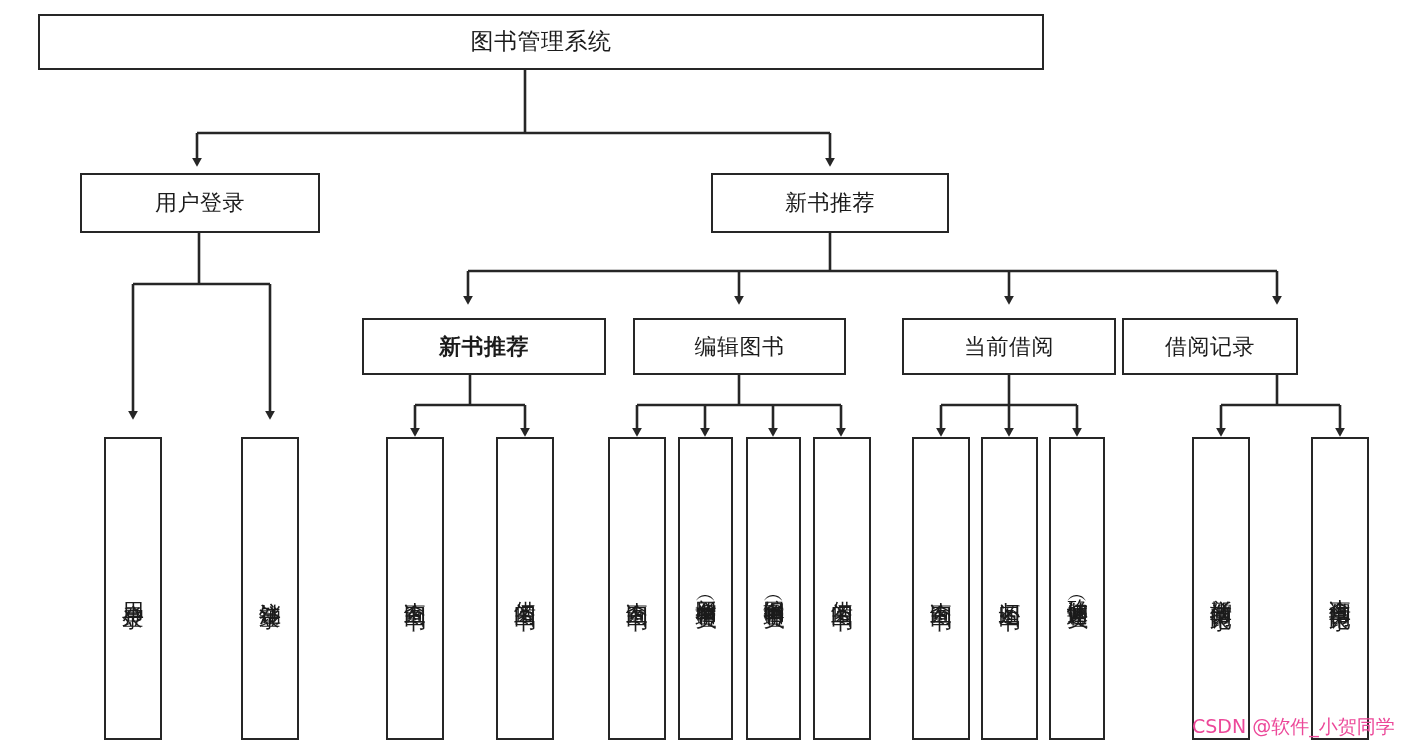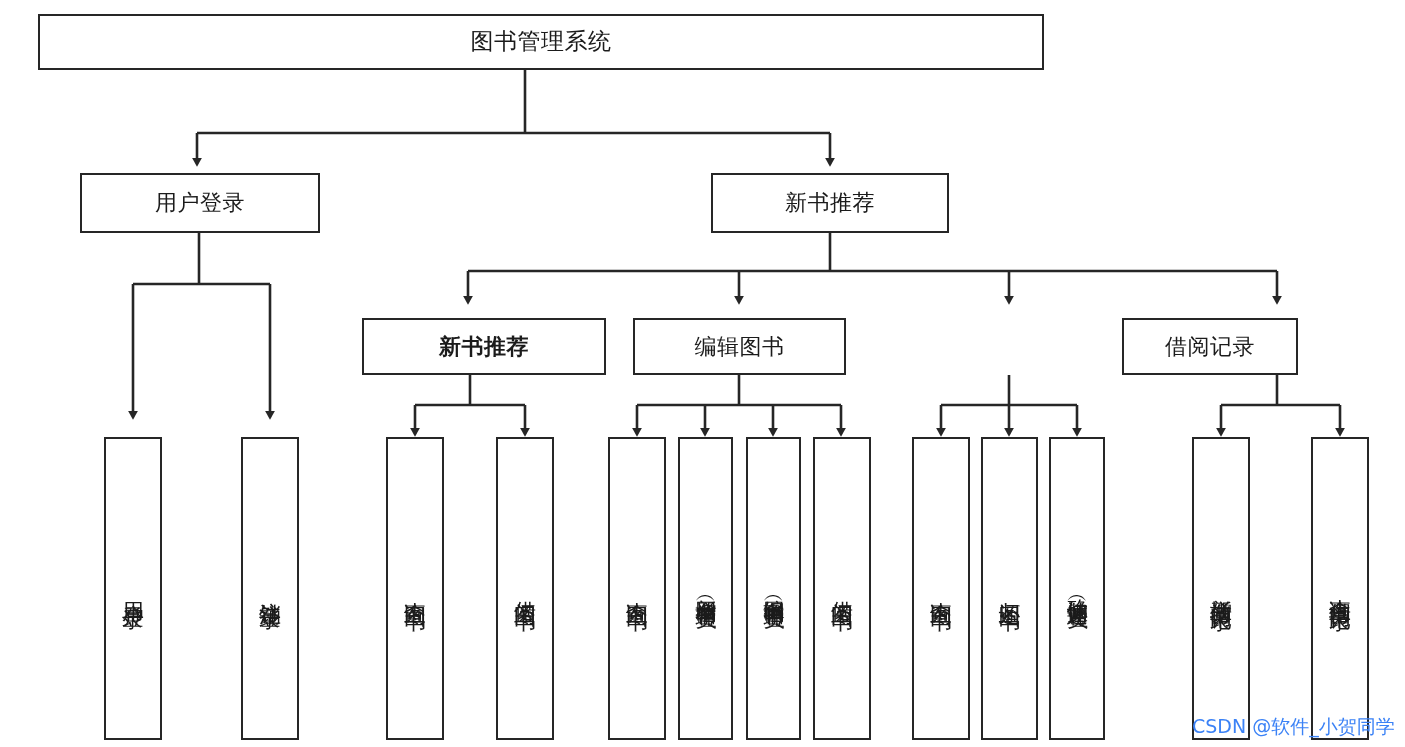--- a/index.html
+++ b/index.html
@@ -60,21 +60,21 @@
     letter-spacing: 2.5px;
     white-space: nowrap;
     max-height: 100%;
   }
   .node.vertical.narrow .label {
     font-size: 21px;
     letter-spacing: 1.5px;
   }
   #watermark {
     position: absolute;
-    color: #3b82f6;
+    color: #ec4899;
     font-size: 19px;
     white-space: nowrap;
     font-family: "DejaVu Sans", "Liberation Sans", sans-serif;
     pointer-events: none;
   }
 </style>
 </head>
 <body>
 
 <div id="diagram-canvas">
@@ -142,20 +142,23 @@
   </div>
 
   <div class="node horizontal" style="left:362px; top:318px; width:244px; height:57px;font-weight:bold;">
     <span class="label">新书推荐</span>
   </div>
 
   <div class="node horizontal" style="left:633px; top:318px; width:213px; height:57px;">
     <span class="label">编辑图书</span>
   </div>
 
+  <div class="node horizontal" style="left:902px; top:318px; width:214px; height:57px;">
+    <span class="label">当前借阅</span>
+  </div>
 
   <div class="node horizontal" style="left:1122px; top:318px; width:176px; height:57px;">
     <span class="label">借阅记录</span>
   </div>
 
   <div class="node vertical" style="left:104px; top:437px; width:58px; height:303px;">
     <span class="label">用户登录</span>
   </div>
 
   <div class="node vertical" style="left:241px; top:437px; width:58px; height:303px;">

